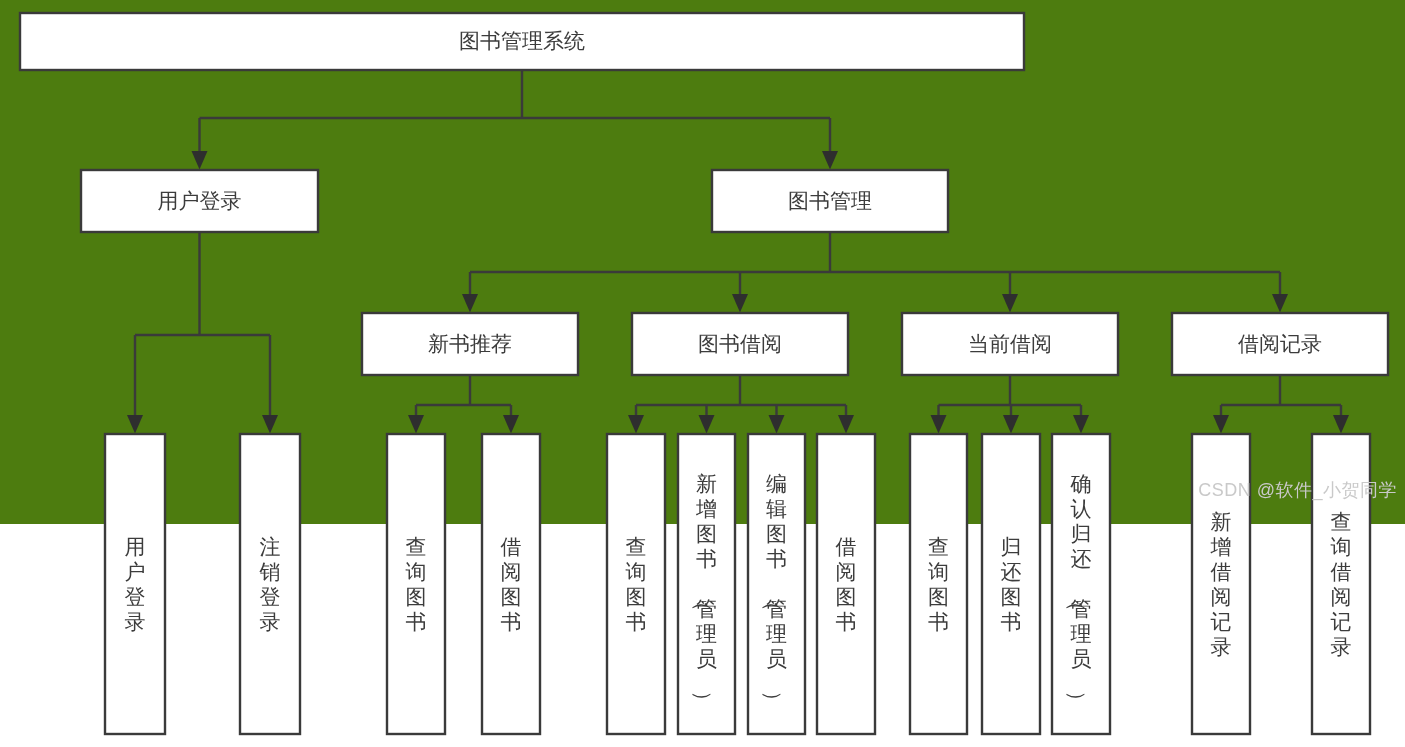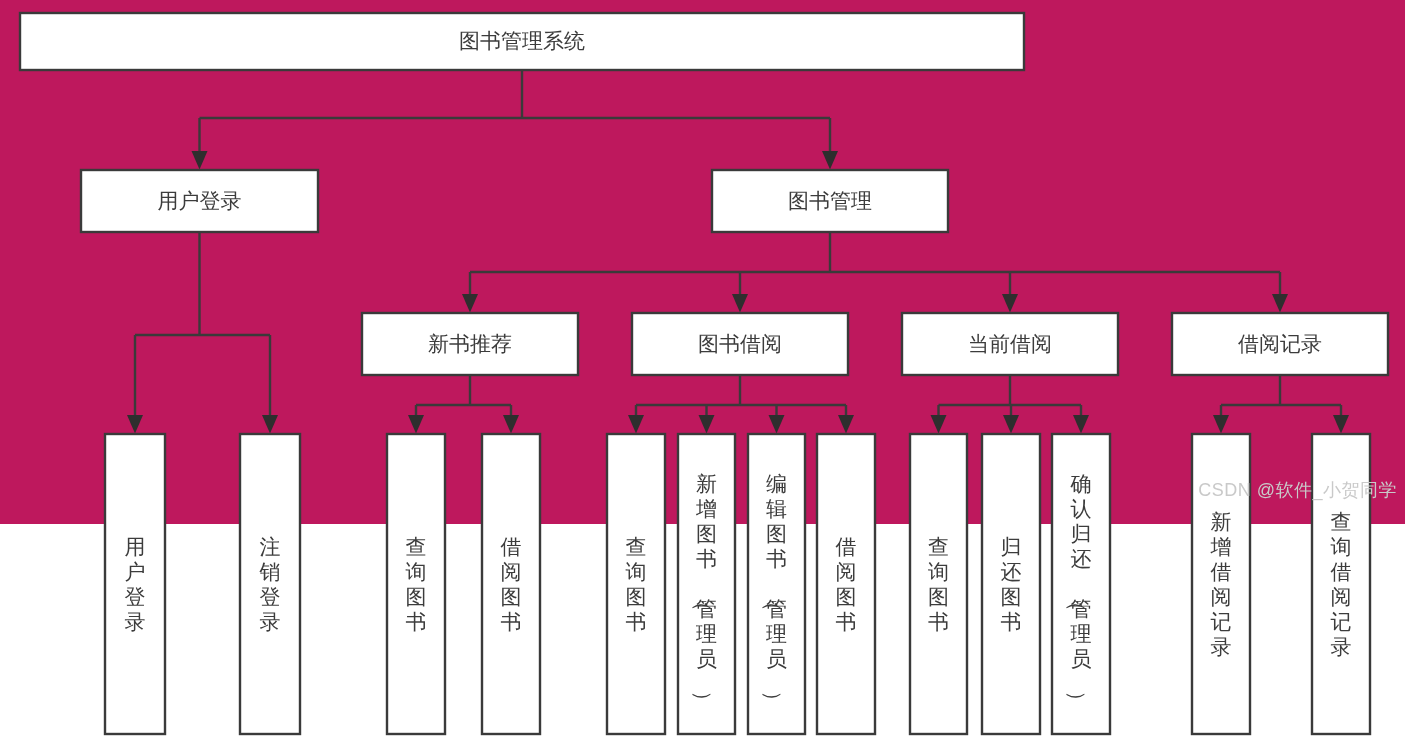--- a/index.html
+++ b/index.html
@@ -11,21 +11,21 @@
   body {
     width: 1405px;
     height: 747px;
     overflow: hidden;
     font-family: "Liberation Sans", "DejaVu Sans", sans-serif;
   }
   #diagram-root {
     position: relative;
     width: 1405px;
     height: 524px;
-    background: #be185d;
+    background: #4d7c0f;
   }
   svg.diagram-canvas {
     display: block;
     width: 1405px;
     height: 747px;
   }
   .node-box {
     fill: #ffffff;
     stroke: #3a3a3a;
     stroke-width: 2.4;

